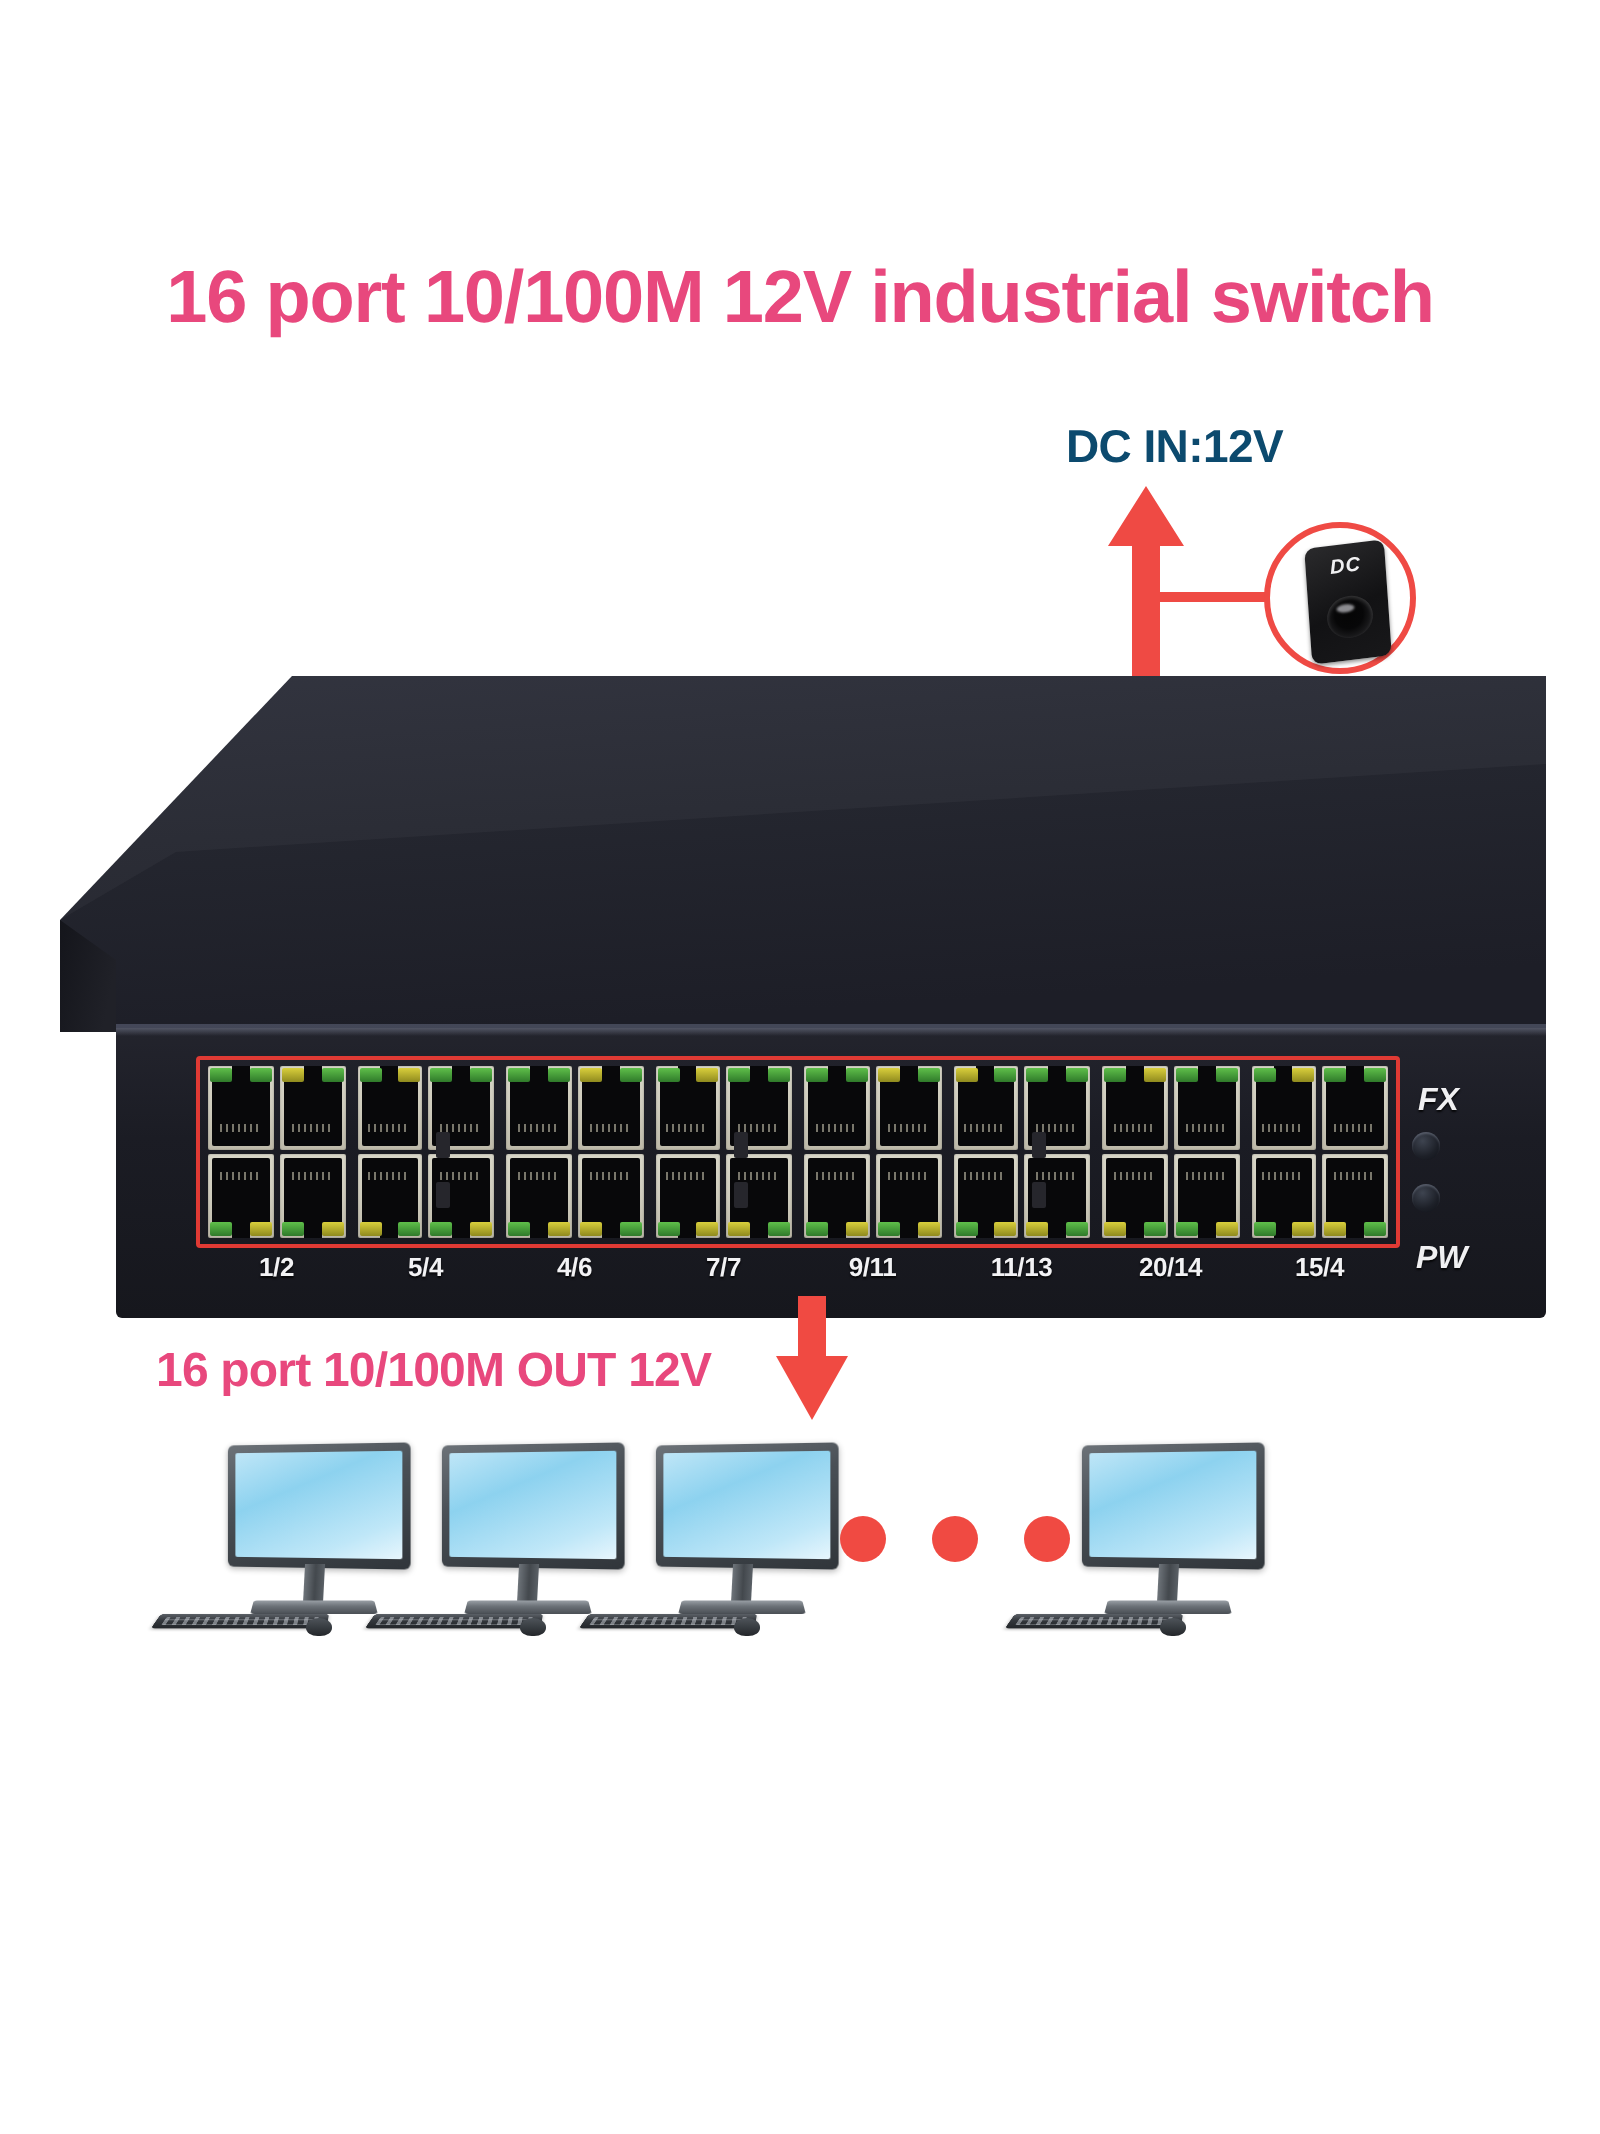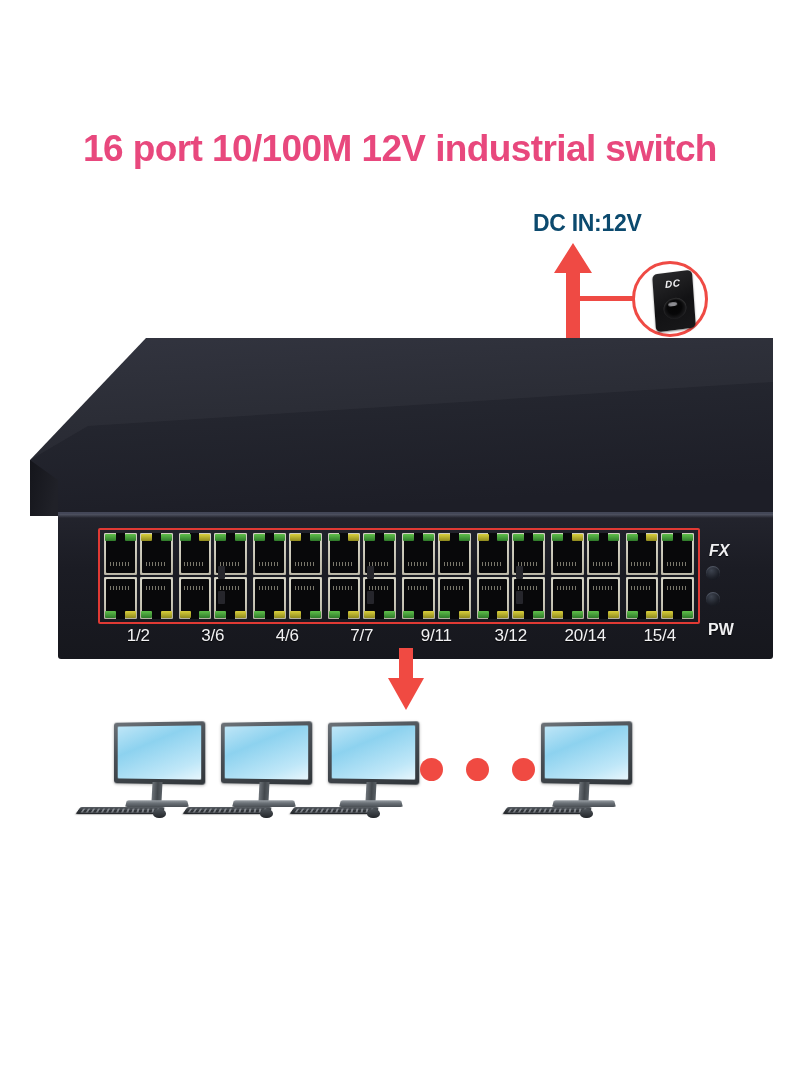--- a/index.html
+++ b/index.html
@@ -280,22 +280,22 @@
   .port-labels {
     position: absolute;
     left: 43px;
     top: 112px;
     width: 596px;
     display: flex;
   }
   .port-label {
     width: 74.5px;
     text-align: center;
-    font-size: 17px;
-    font-weight: 400;
+    font-size: 13px;
+    font-weight: 700;
     color: #f2f2f4;
     letter-spacing: -0.2px;
     text-shadow: 0 1px 1px rgba(0,0,0,.8);
   }
 
   
   .fx-label {
     position: absolute;
     left: 651px;
     top: 28px;
@@ -304,20 +304,21 @@
     font-style: italic;
     color: #f0f0f2;
     text-shadow: 0 1px 1px rgba(0,0,0,.8);
   }
   .pw-label {
     position: absolute;
     left: 650px;
     top: 107px;
     font-size: 16px;
     font-weight: 700;
+    font-style: italic;
     color: #f0f0f2;
     text-shadow: 0 1px 1px rgba(0,0,0,.8);
   }
   .led-indicator {
     position: absolute;
     left: 648px;
     width: 14px;
     height: 14px;
     border-radius: 50%;
     background: radial-gradient(circle at 38% 32%, #3e4450 0%, #1d2028 60%, #101218 100%);
@@ -777,36 +778,37 @@
         <div class="pair-clip" style="left:117px; top:35px;"></div>
         <div class="pair-clip" style="left:117px; top:60px;"></div>
         <div class="pair-clip" style="left:266px; top:35px;"></div>
         <div class="pair-clip" style="left:266px; top:60px;"></div>
         <div class="pair-clip" style="left:415px; top:35px;"></div>
         <div class="pair-clip" style="left:415px; top:60px;"></div>
       </div>
 
       <div class="port-labels">
         <div class="port-label">1/2</div>
-        <div class="port-label">3/6</div>
+        <div class="port-label">5/4</div>
         <div class="port-label">4/6</div>
         <div class="port-label">7/7</div>
         <div class="port-label">9/11</div>
-        <div class="port-label">3/12</div>
+        <div class="port-label">11/13</div>
         <div class="port-label">20/14</div>
         <div class="port-label">15/4</div>
       </div>
 
       <div class="fx-label">FX</div>
       <div class="led-indicator one"></div>
       <div class="led-indicator two"></div>
       <div class="pw-label">PW</div>
     </div>
   </div>
 
+  <div class="out-label">16 port 10/100M OUT 12V</div>
 
   <div class="arrow-down">
     <svg width="42" height="62" viewBox="0 0 42 62" xmlns="http://www.w3.org/2000/svg">
       <path d="M21 62 L3 30 L14 30 L14 0 L28 0 L28 30 L39 30 Z" fill="#f04a42"></path>
     </svg>
   </div>
 
   <div class="computer" style="left:78px; top:722px;">
     <div class="monitor">
         <div class="screen"></div>

